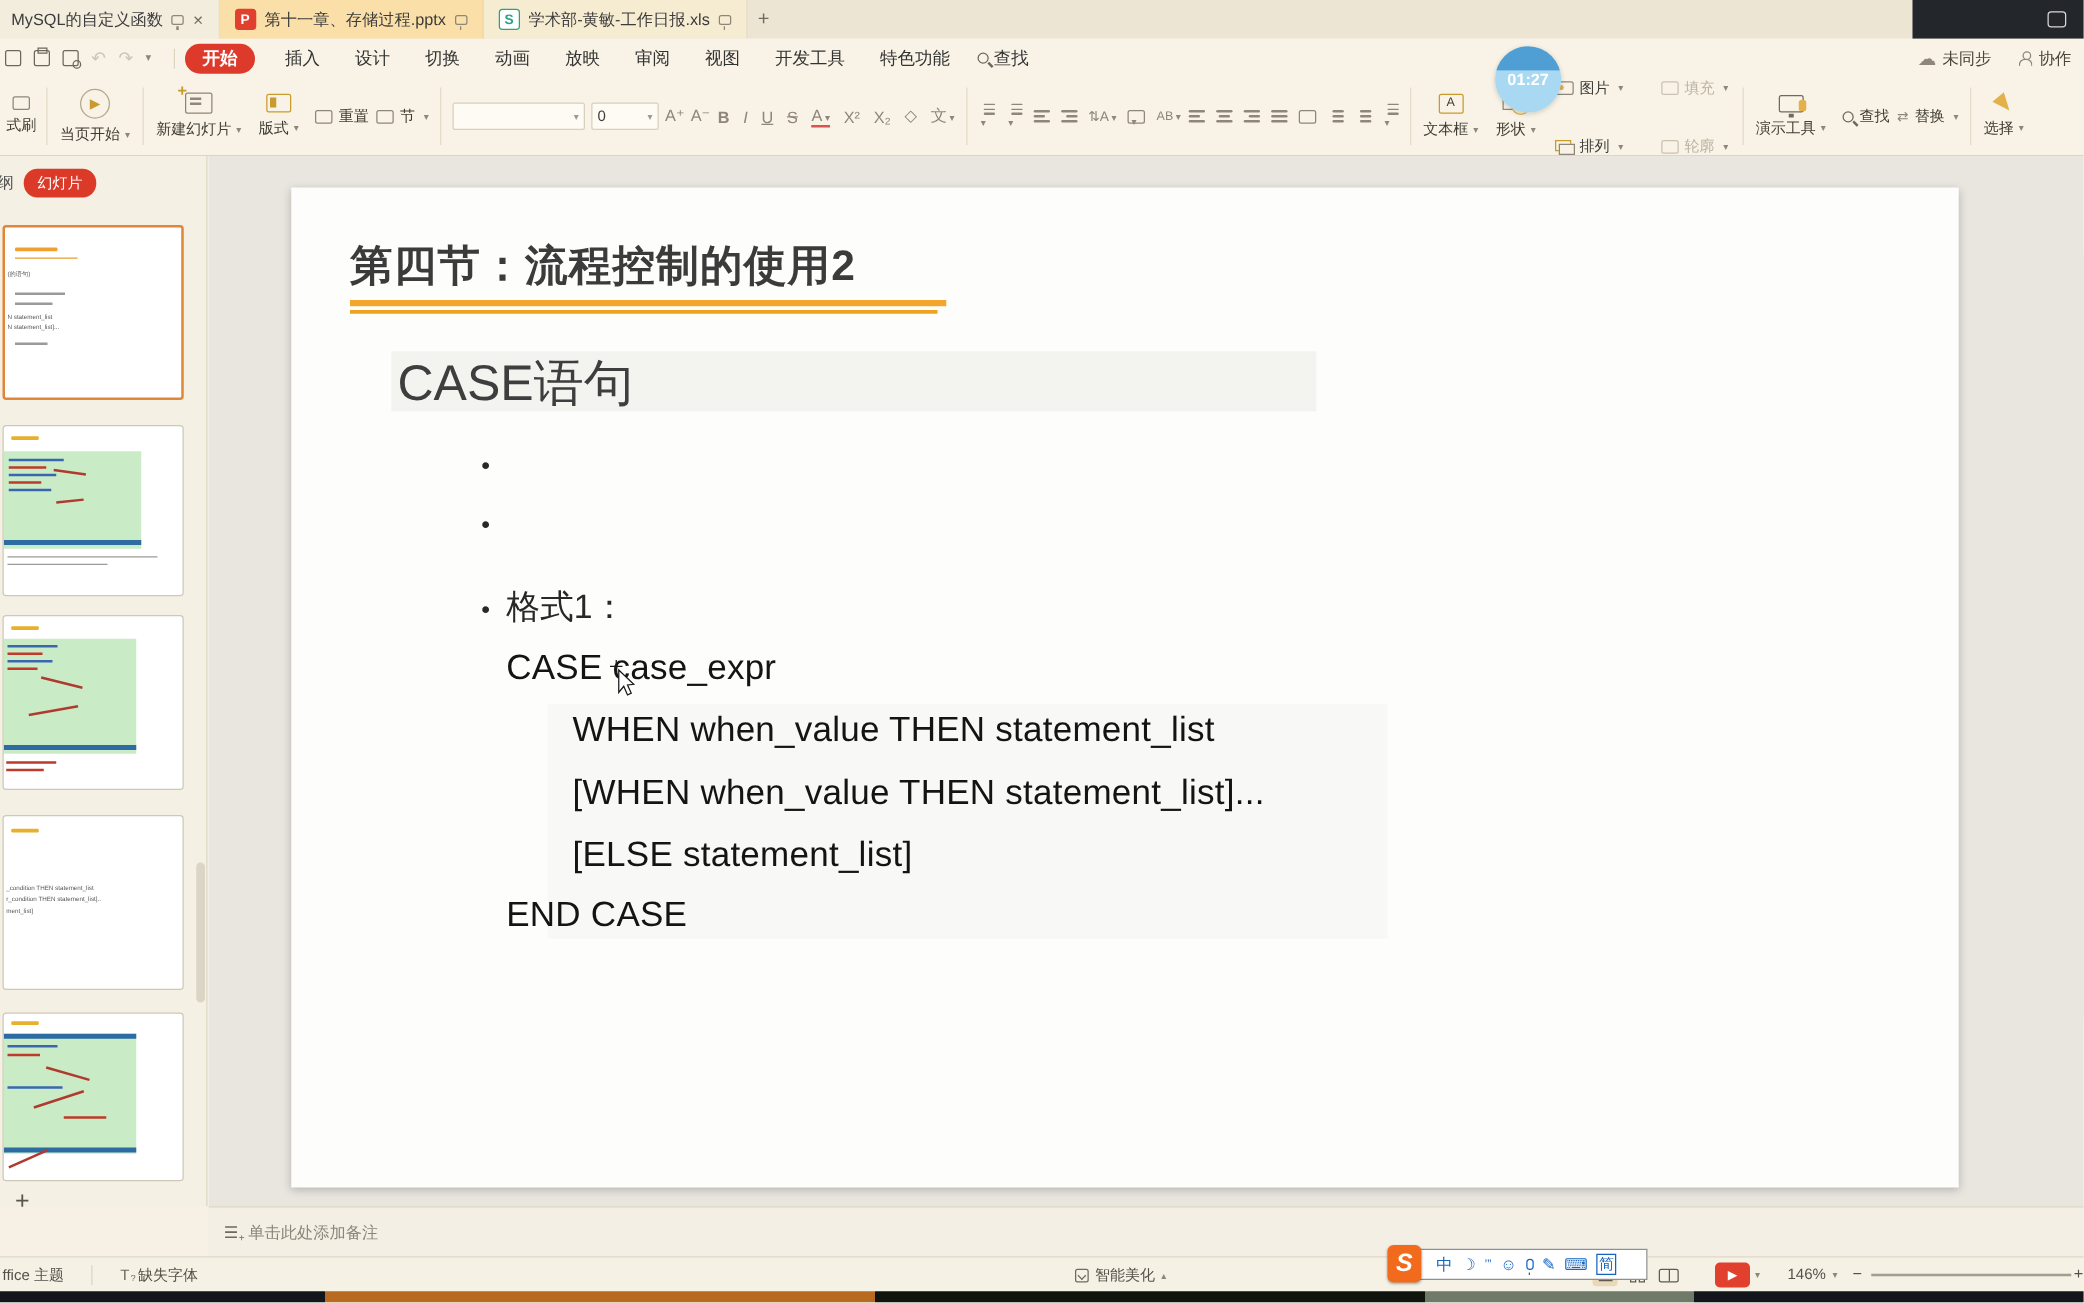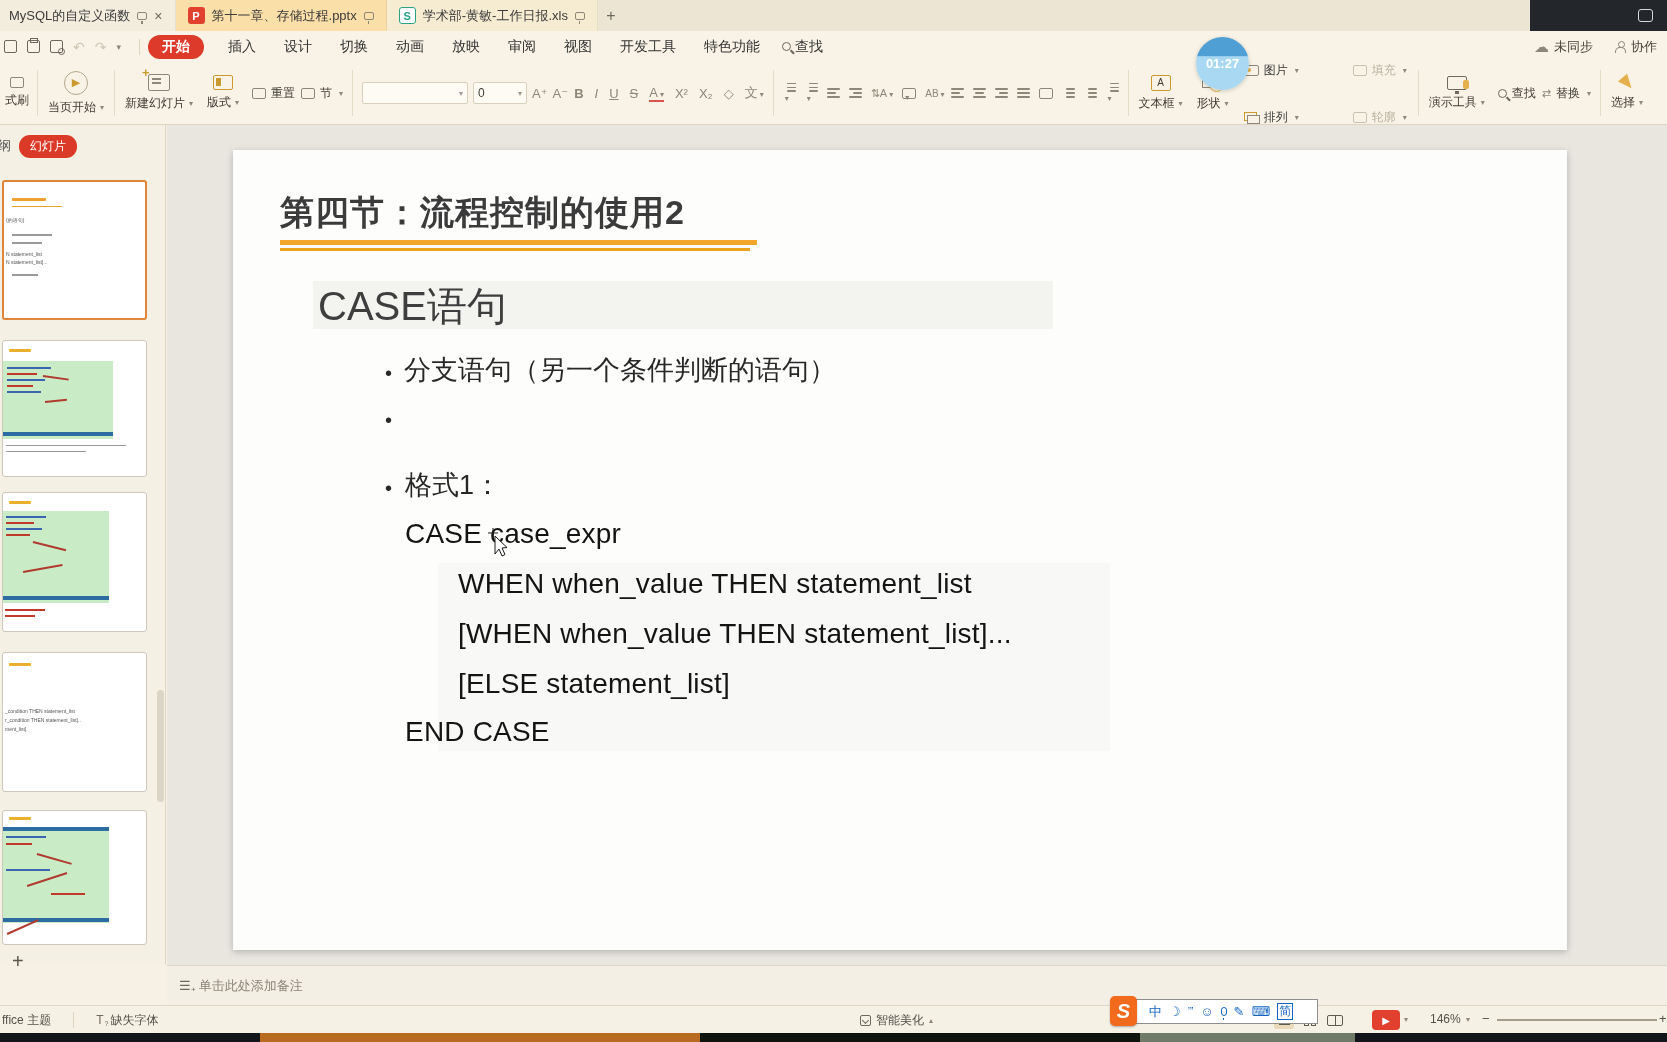--- a/index.html
+++ b/index.html
@@ -67,21 +67,21 @@
   .fbtn.i { font-style:italic; }
   .fbtn.u { text-decoration:underline; }
   .fbtn.s { text-decoration:line-through; }
   .bars { display:inline-flex; flex-direction:column; gap:2.5px; width:13px; }
   .bars i { height:1.4px; background:#8d8679; border-radius:1px; }
   .bars.left i:nth-child(2) { width:70%; }
   .bars.center i:nth-child(2) { width:70%; margin:0 auto; }
   .bars.right i:nth-child(2) { width:70%; margin-left:auto; }
   .bars.dot i { margin-left:4px; }
   .grid2 { display:grid; grid-template-columns:auto auto; column-gap:12px; row-gap:6px; align-items:center; padding:0 8px; font-size:12px;gap:30px; }
-  .gray { color:#b9b2a0;margin-left:24px; }
+  .gray { color:#b9b2a0; }
   .gray .mini-ico, .gray .dd::after { border-color:#c9c2b0; color:#c9c2b0; }
   .ico-monitor { width:20px; height:14px; border:1.7px solid #6f6a5f; border-radius:2px; position:relative; }
   .ico-monitor::after { content:""; position:absolute; left:7px; top:14px; width:4px; height:3px; background:#6f6a5f; }
   .ico-monitor::before { content:""; position:absolute; right:-3px; top:3px; width:6px; height:9px; background:#e3b04b; border-radius:2px; }
   .ico-textbox { width:20px; height:16px; border:1.6px solid #c99b2e; border-radius:2px; display:flex; align-items:center; justify-content:center; font-size:10px; color:#3f3c35; }
   .ico-shapes { width:22px; height:16px; position:relative; }
   .ico-shapes::before { content:""; position:absolute; left:0; top:0; width:11px; height:11px; border:1.5px solid #8d8679; }
   .ico-shapes::after { content:""; position:absolute; right:0; top:2px; width:13px; height:13px; border:1.5px solid #e3b04b; border-radius:50%; background:#f8edd2; }
   .ico-pic { width:15px; height:11px; border:1.4px solid #8d8679; border-radius:2px; position:relative; display:inline-block; }
   .ico-pic::after { content:""; position:absolute; left:2px; top:2px; width:4px; height:4px; border-radius:50%; background:#e3b04b; }
@@ -481,21 +481,20 @@
 
 <div class="main">
   <div class="canvas">
     <div class="sl-title">第四节：流程控制的使用2</div>
     <div class="sl-line1"></div>
     <div class="sl-line2"></div>
     <div class="sl-band1"></div>
     <div class="sl-heading">CASE语句</div>
 
     <span class="sl-dot" style="left:152px;top:212px;">•</span>
-    <div class="sl-bullet" style="left:171px;top:202px;">分支语句（另一个条件判断的语句）</div>
     <span class="sl-dot" style="left:152px;top:259px;">•</span>
 
     <span class="sl-dot" style="left:152px;top:327px;">•</span>
     <div class="sl-bullet" style="left:172px;top:317px;">格式1：</div>
 
     <div class="sl-band2"></div>
     <div class="sl-code" style="left:172px;top:368px;">CASE case_expr</div>
     <div class="sl-code" style="left:225px;top:418px;">WHEN when_value THEN statement_list</div>
     <div class="sl-code" style="left:225px;top:468px;">[WHEN when_value THEN statement_list]...</div>
     <div class="sl-code" style="left:225px;top:518px;">[ELSE statement_list]</div>

